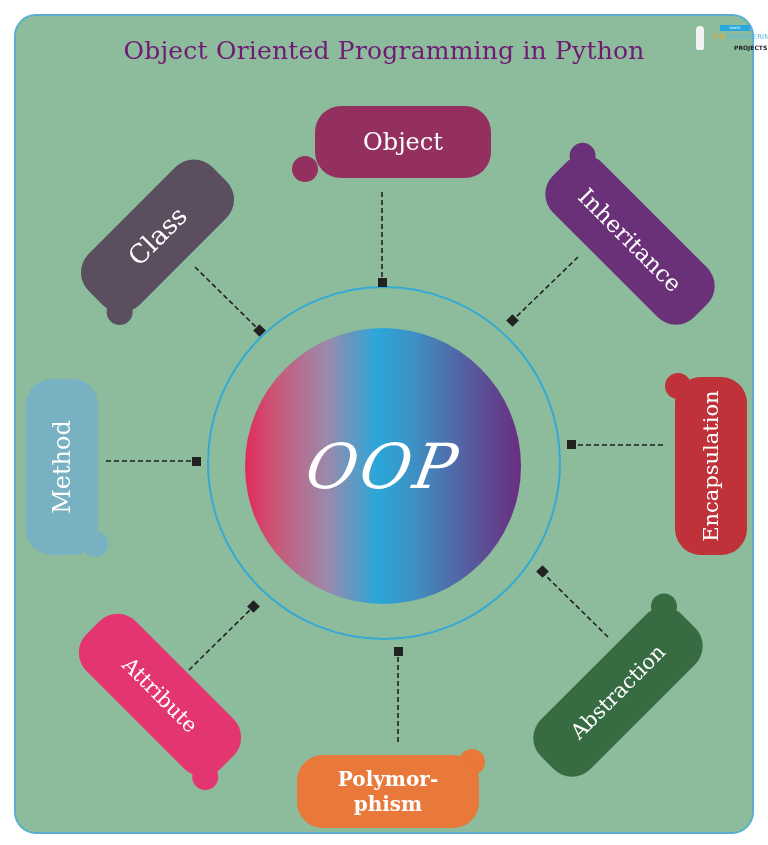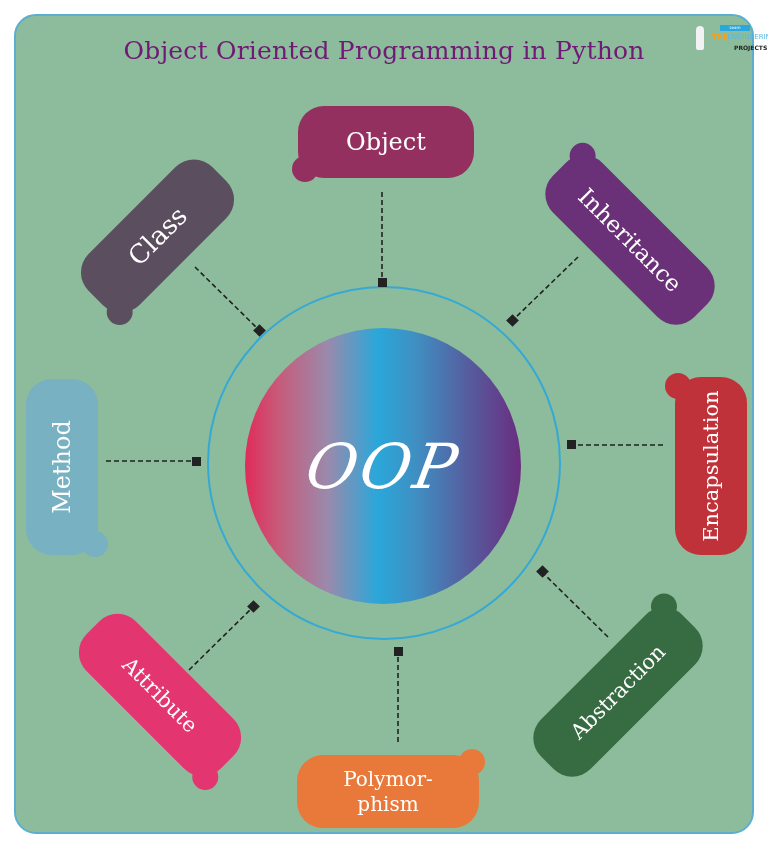--- a/index.html
+++ b/index.html
@@ -9,21 +9,21 @@
     background: #8cbc9b; border: 2px solid #5aaecf; border-radius: 22px; box-sizing: border-box;
   }
   .title {
     position: absolute; left: 0; width: 768px; top: 36px; text-align: center;
     font-family: "DejaVu Serif", serif; font-size: 25px; color: #701a75; letter-spacing: 0.2px;
   }
   .logo { position: absolute; left: 690px; top: 22px; width: 70px; height: 40px; }
   .logo .rocket { position: absolute; left: 6px; top: 4px; width: 8px; height: 24px; background: #f2f2f2; border-radius: 4px 4px 2px 2px; }
   .logo .badge { position: absolute; left: 30px; top: 3px; width: 30px; height: 6px; background: #29a7df; color: #fff; font-size: 4px; font-family: "DejaVu Sans", sans-serif; text-align: center; line-height: 6px; }
   .logo .name { position: absolute; left: 22px; top: 11px; font-family: "DejaVu Sans", sans-serif; font-size: 7px; color: #5ab8e0; white-space: nowrap; }
-  .logo .name b { color: #f0a020; font-weight: bold; }
+  .logo .name b { color: #f0a020; font-weight: normal; }
   .logo .sub { position: absolute; left: 44px; top: 22px; font-family: "DejaVu Sans", sans-serif; font-size: 6px; color: #222; font-weight: bold; }
   svg.lines { position: absolute; left: 0; top: 0; }
   .bubble {
     position: absolute; color: #fff; font-family: "DejaVu Serif", serif;
     display: flex; align-items: center; justify-content: center; text-align: center;
     border-radius: 26px; box-sizing: border-box;
   }
   .bubble .lbl { white-space: nowrap; line-height: 1.25; }
   .tail { position: absolute; width: 26px; height: 26px; border-radius: 50%; }
   .oop {
@@ -73,21 +73,21 @@
     <rect x="255" y="326" width="9" height="9" transform="rotate(45 259.5 330.5)"></rect>
   </g>
 </svg>
 
 <div class="oop">
   <span class="txt">OOP</span>
 </div>
 
 <div style="position:absolute;left:298px;top:106px;width:176px;height:72px;">
   <div class="tail" style="left:-6px;top:50px;background:#943060;"></div>
-  <div class="bubble" style="left:0;top:0;width:176px;height:72px;background:#943060;font-size:24px;">
+  <div class="bubble" style="left:17px;top:0;width:176px;height:72px;background:#943060;font-size:24px;">
     <span class="lbl">Object</span>
   </div>
 </div>
 
 <div style="position:absolute;left:530px;top:205px;width:200px;height:70px;transform:rotate(45deg);transform-origin:center;">
   <div class="tail" style="left:-6px;top:-4px;background:#6a3178;"></div>
   <div class="bubble" style="left:0;top:0;width:200px;height:70px;background:#6a3178;font-size:23px;">
     <span class="lbl">Inheritance</span>
   </div>
 </div>
@@ -99,21 +99,21 @@
   </div>
 </div>
 
 <div style="position:absolute;left:518px;top:657px;width:200px;height:70px;transform:rotate(-45deg);transform-origin:center;">
   <div class="tail" style="left:180px;top:-6px;background:#376b42;"></div>
   <div class="bubble" style="left:0;top:0;width:200px;height:70px;background:#376b42;font-size:21px;">
     <span class="lbl">Abstraction</span>
   </div>
 </div>
 
-<div style="position:absolute;left:297px;top:755px;width:182px;height:73px;">
+<div style="position:absolute;left:297px;top:755px;width:182px;height:73px;font-weight:bold;">
   <div class="tail" style="left:162px;top:-6px;background:#e8793a;"></div>
   <div class="bubble" style="left:0;top:0;width:182px;height:73px;background:#e8793a;font-size:20px;flex-direction:column;">
     <span class="lbl">Polymor-</span>
     <span class="lbl">phism</span>
   </div>
 </div>
 
 <div style="position:absolute;left:65px;top:660px;width:190px;height:70px;transform:rotate(45deg);transform-origin:center;">
   <div class="tail" style="left:172px;top:48px;background:#e33570;"></div>
   <div class="bubble" style="left:0;top:0;width:190px;height:70px;background:#e33570;font-size:21px;">

